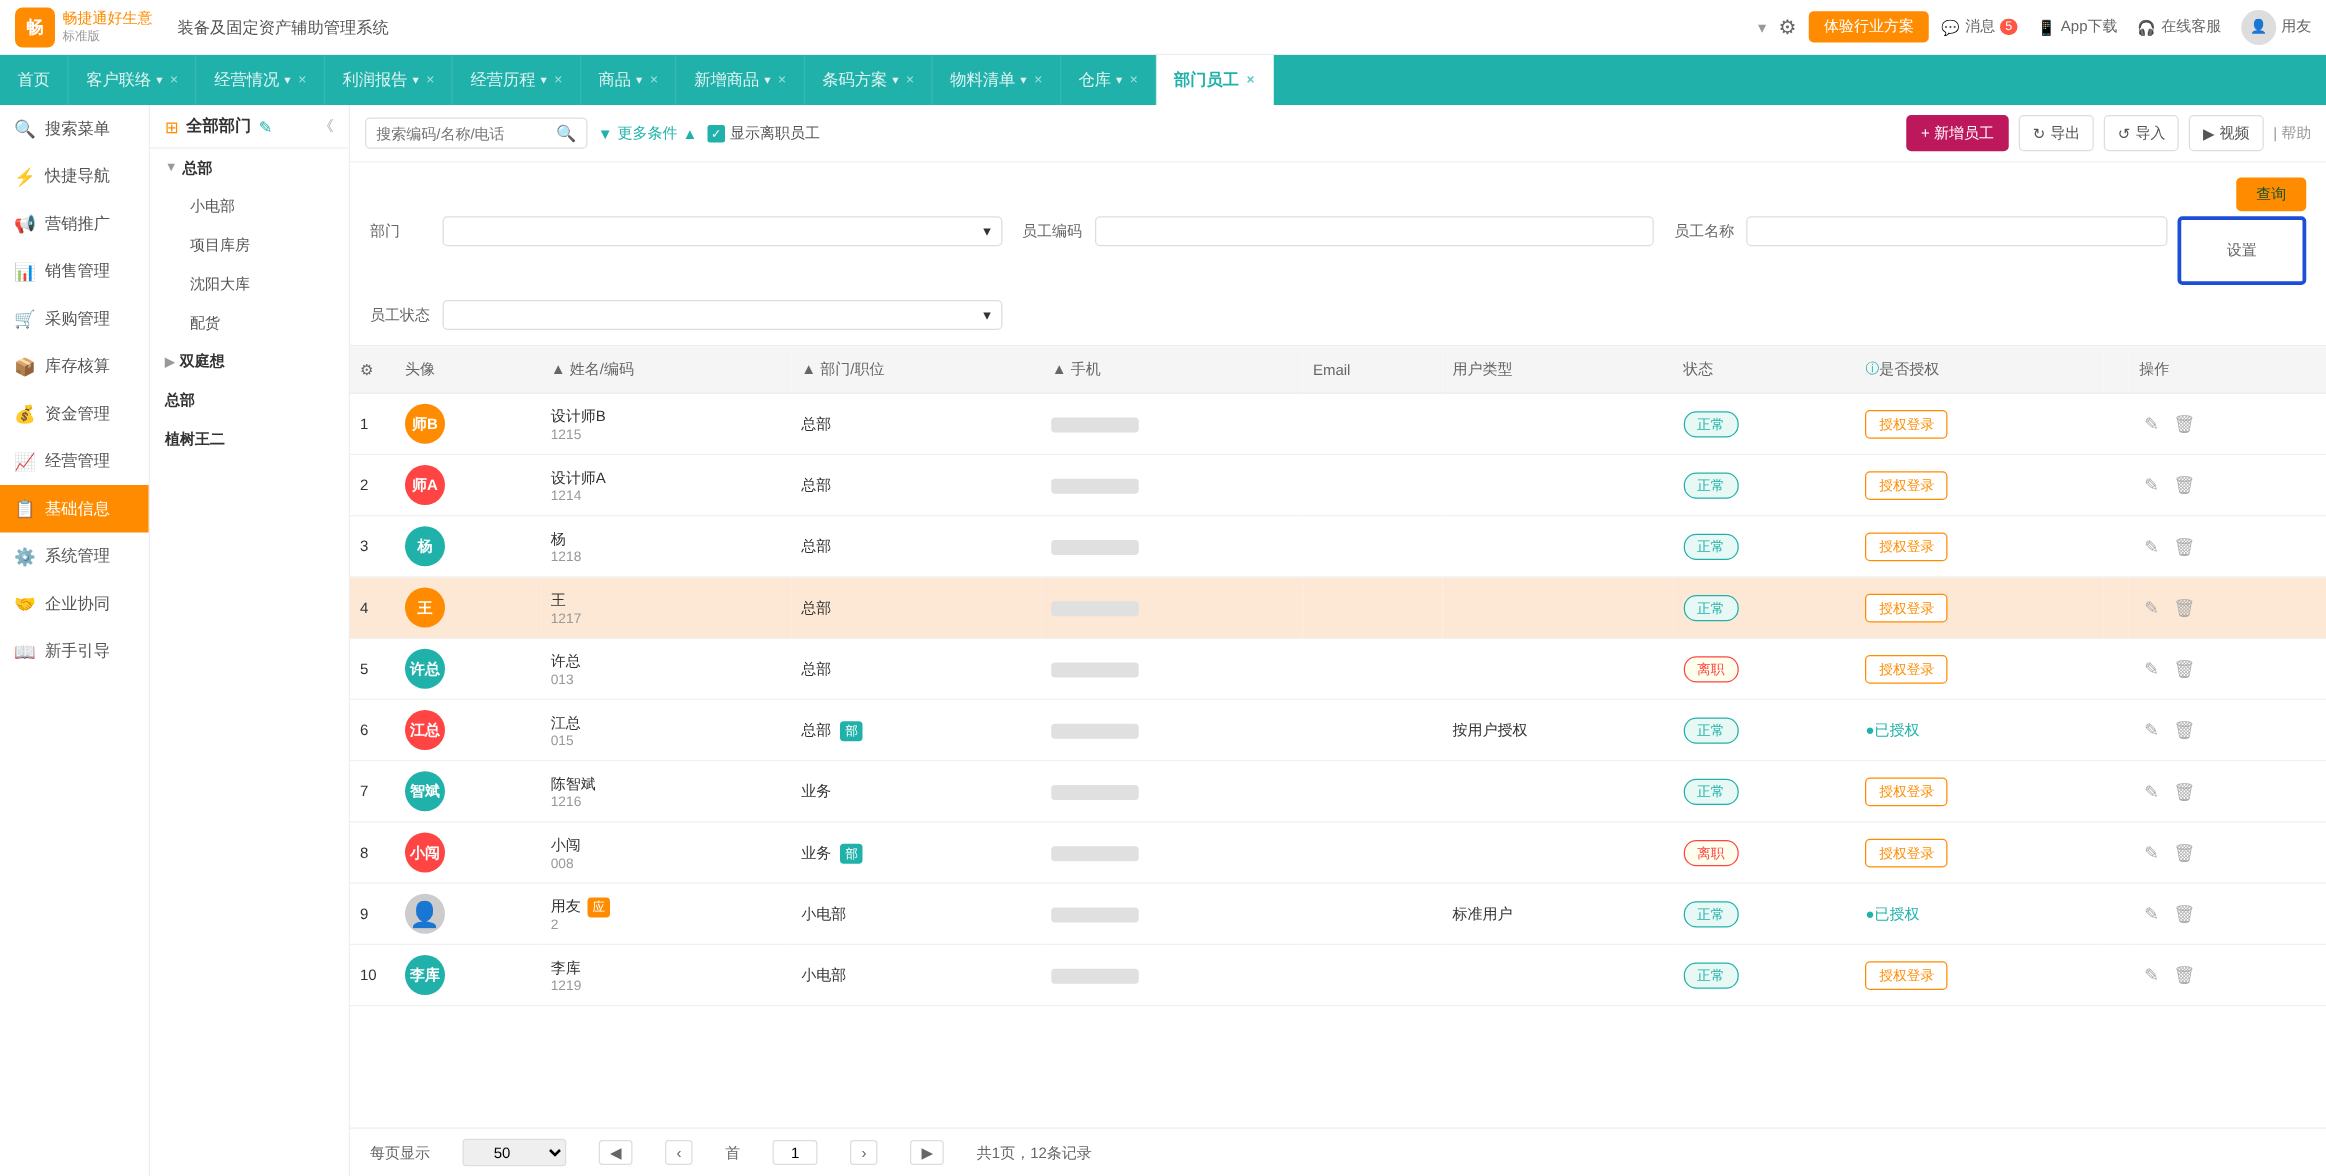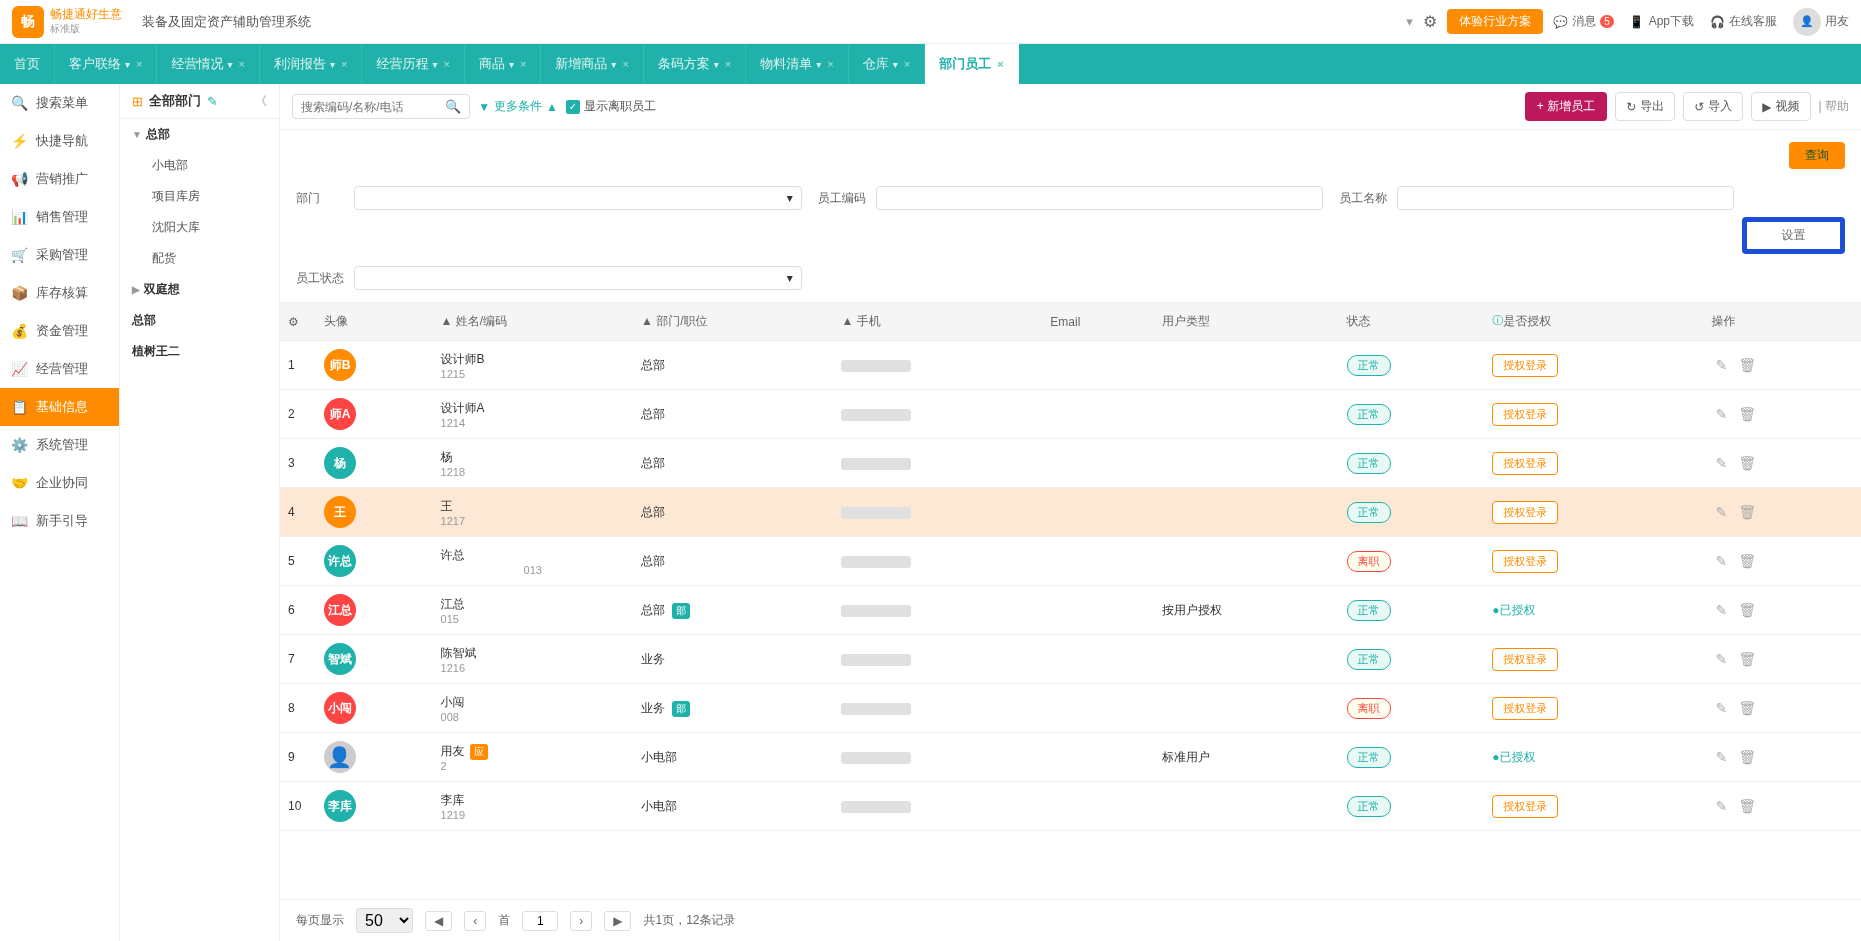--- a/index.html
+++ b/index.html
@@ -68,21 +68,21 @@
     .filter-panel {
       background: #fff; margin: 0; padding: 12px 16px;
       border-bottom: 1px solid #eee;
       display: grid; grid-template-columns: 1fr 1fr 1fr; gap: 12px 16px;
     }
     .filter-row { display: flex; align-items: center; gap: 8px; }
     .filter-label { color: #666; font-size: 12px; white-space: nowrap; min-width: 50px; }
     .filter-input { flex: 1; border: 1px solid #ddd; border-radius: 4px; padding: 4px 8px; font-size: 12px; outline: none; }
     .filter-select { flex: 1; border: 1px solid #ddd; border-radius: 4px; padding: 4px 8px; font-size: 12px; outline: none; background: #fff; display: flex; align-items: center; justify-content: space-between; cursor: pointer; }
     .btn-query { background: #ff8c00; color: #14532d; border: none; border-radius: 4px; padding: 5px 16px; font-size: 12px; cursor: pointer; margin-left: 47px; }
-    .btn-reset { background: #fff; color: #666; border: 5px solid #1d4ed8; border-radius: 4px; padding: 5px 16px; font-size: 12px; cursor: pointer; margin-top: 44px; }
+    .btn-reset { background: #fff; color: #666; border: 3px solid #1d4ed8; border-radius: 4px; padding: 16px 16px; font-size: 12px; cursor: pointer; }
 
     
     .table-area { flex: 1; overflow-y: auto; background: #fff; }
     table { width: 100%; border-collapse: collapse; }
     thead tr { background: #f5f5f5; }
     th { padding: 10px 8px; text-align: left; font-size: 12px; color: #666; font-weight: normal; border-bottom: 1px solid #eee; white-space: nowrap; }
     td { padding: 8px 8px; font-size: 12px; color: #333; border-bottom: 1px solid #f0f0f0; vertical-align: middle; }
     tr.highlighted { background: #fde8d5; }
     .avatar-circle { width: 32px; height: 32px; border-radius: 50%; display: flex; align-items: center; justify-content: center; font-size: 12px; font-weight: bold; color: #fff; }
     .status-badge { display: inline-block; padding: 2px 10px; border-radius: 10px; font-size: 11px; }
@@ -90,21 +90,21 @@
     .status-left { background: #ffe; color: #ff4444; border: 1px solid #ff4444; }
     .btn-auth { border: 1px solid #ff8c00; color: #ff8c00; background: #fff; border-radius: 4px; padding: 3px 10px; font-size: 11px; cursor: pointer; }
     .already-auth { color: #20b2aa; font-size: 12px; margin-top: 11px; }
     .op-btn { background: none; border: none; cursor: pointer; color: #aaa; font-size: 14px; padding: 2px 4px; }
     .dept-tag { display: inline-block; background: #20b2aa; color: #fff; border-radius: 3px; font-size: 10px; padding: 1px 4px; margin-left: 4px; }
     .apply-tag { display: inline-block; background: #ff8c00; color: #fff; border-radius: 3px; font-size: 10px; padding: 1px 4px; margin-left: 2px; }
 
     
     .table-footer {
       background: #fff; border-top: 1px solid #eee; padding: 8px 16px;
-      display: flex; align-items: center; gap: 12px; font-size: 12px; color: #666;
+      display: flex; align-items: center; gap: 26px; font-size: 12px; color: #666;
     }
     .page-btn { border: 1px solid #ddd; background: #fff; border-radius: 3px; padding: 2px 8px; cursor: pointer; font-size: 12px; color: #666; }
     .page-input { border: 1px solid #ddd; border-radius: 3px; width: 36px; text-align: center; padding: 2px 4px; font-size: 12px; outline: none; }
 
     
     .sub-sidebar { width: 160px; background: #fff; border-right: 1px solid #eee; overflow-y: auto; }
     .dept-header { display: flex; align-items: center; padding: 8px 12px; gap: 6px; border-bottom: 1px solid #eee; }
     .dept-title { font-size: 13px; color: #333; font-weight: bold; }
     .dept-edit-icon { color: #20b2aa; font-size: 13px; cursor: pointer; }
     .dept-collapse-icon { color: #999; font-size: 12px; cursor: pointer; margin-left: auto; }
@@ -421,21 +421,21 @@
       <button class="op-btn">🗑</button>
     </td>
   </tr>
             <tr>
     <td>5</td>
     <td>
                 <div class="avatar-circle" style="background:#20b2aa;">许总</div>
               </td>
     <td>
       <div>许总</div>
-      <div style="color:#999;font-size:11px;text-align:center;">013</div>
+      <div style="color:#999;font-size:11px;">013</div>
     </td>
     <td>
       <div>总部</div>
     </td>
     <td><span class="phone-blur"></span></td>
     <td></td>
     <td></td>
     <td><span class="status-badge status-left">离职</span></td>
     <td><button class="btn-auth">授权登录</button></td>
     <td></td>
@@ -558,21 +558,21 @@
       <button class="op-btn">✎</button>
       <button class="op-btn">🗑</button>
     </td>
   </tr>
           </tbody>
       </table>
     </div>
 
     <div class="table-footer">
       <span>每页显示</span>
-      <select style="border:1px solid #ddd;border-radius:3px;padding:2px 4px;font-size:16px;outline:none;">
+      <select style="border:1px solid #ddd;border-radius:3px;padding:2px 20px;font-size:12px;outline:none;">
         <option>50</option>
         <option>100</option>
       </select>
       <button class="page-btn">◀</button>
       <button class="page-btn">‹</button>
       <span>首</span>
       <input class="page-input" type="text" value="1" style="">
       <button class="page-btn">›</button>
       <button class="page-btn">▶</button>
       <span>共1页，12条记录</span>

